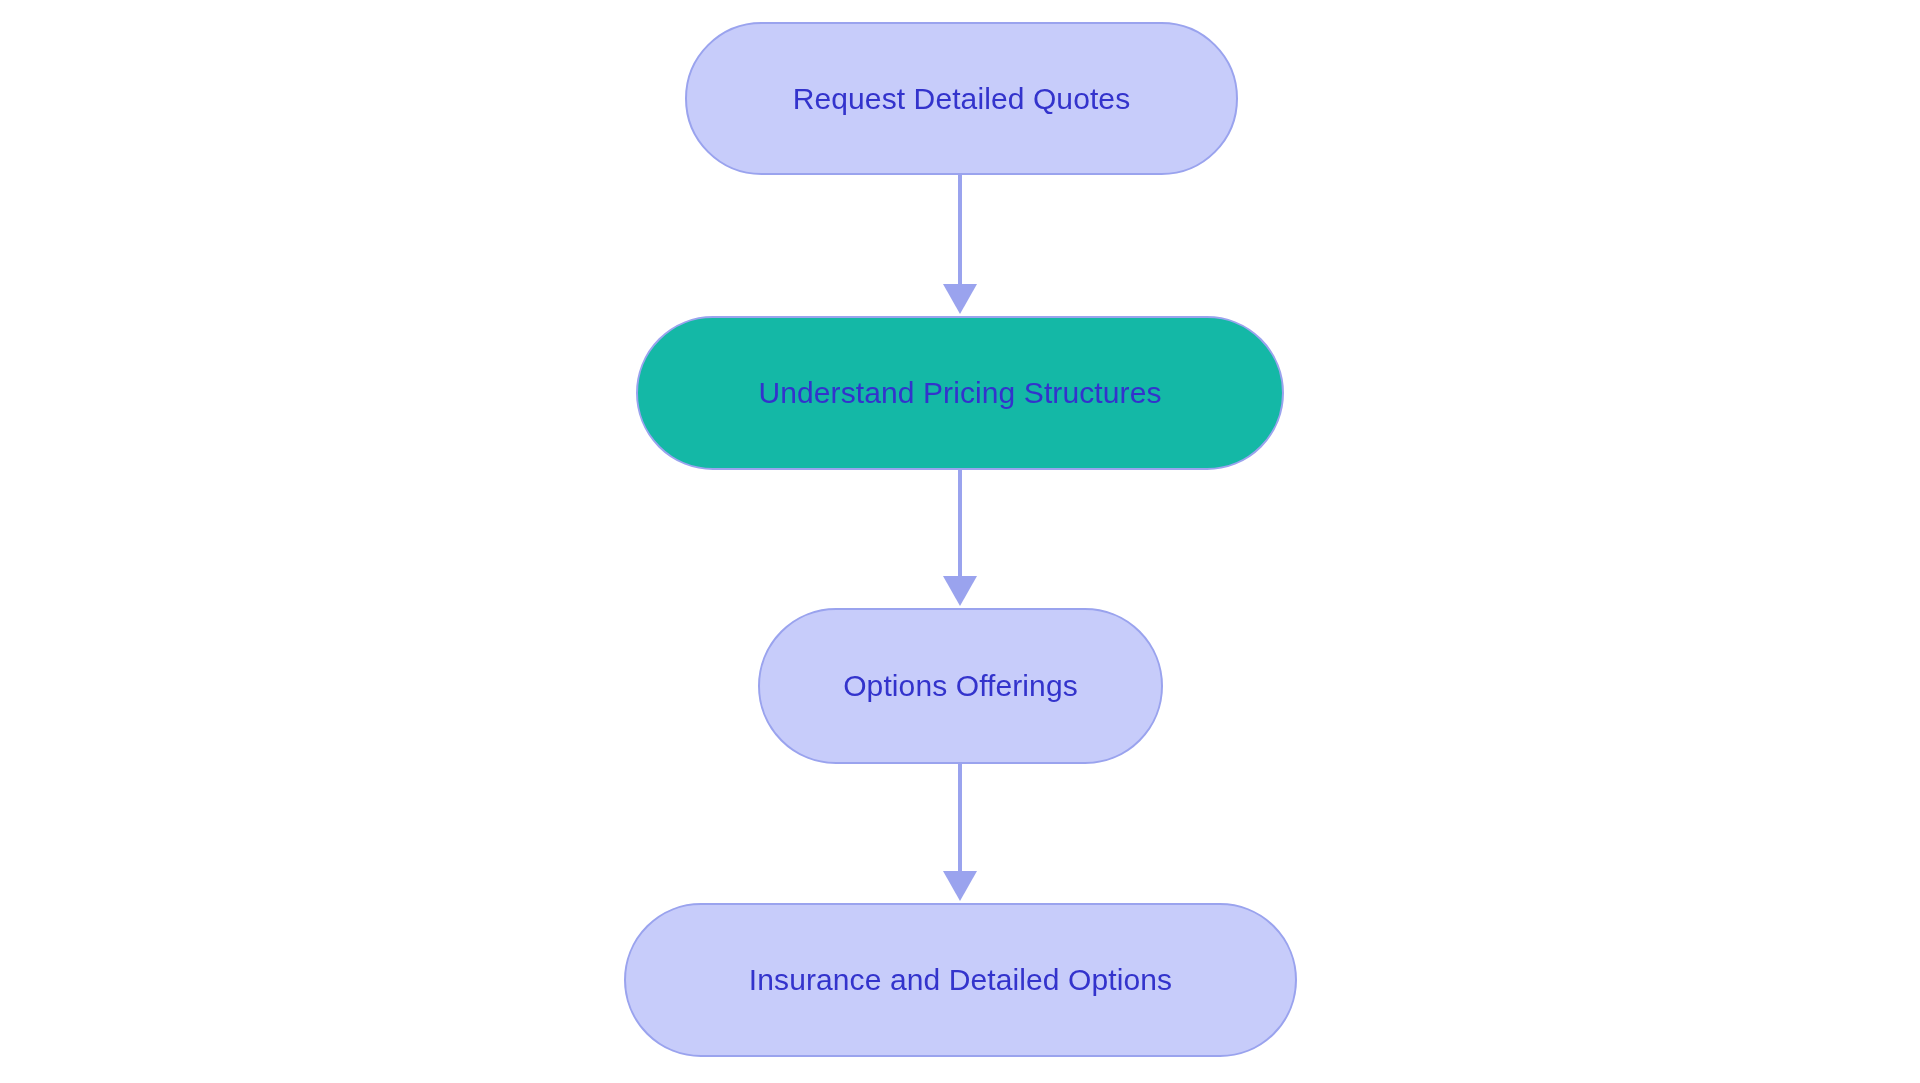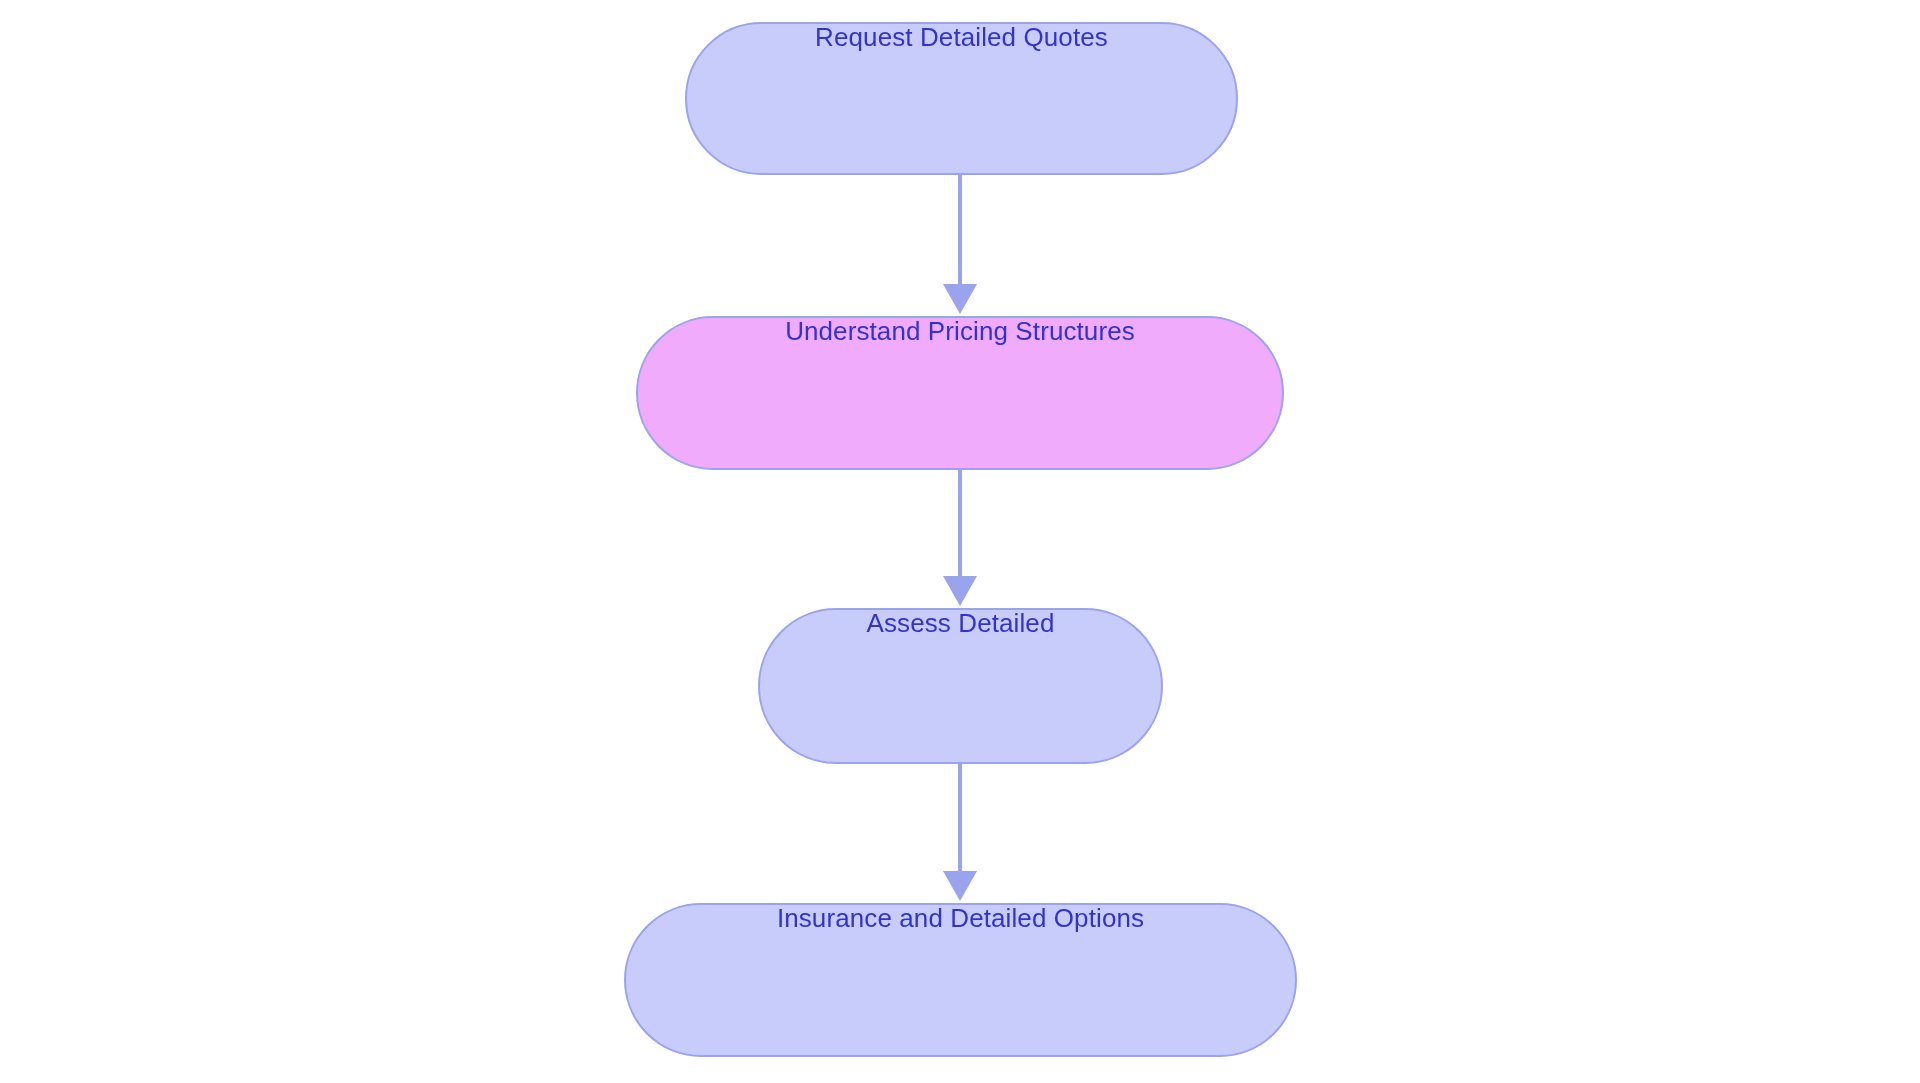--- a/index.html
+++ b/index.html
@@ -19,27 +19,28 @@
     position: relative;
     width: 1920px;
     height: 1083px;
     background: #ffffff;
   }
 
   .flow-node {
     position: absolute;
     box-sizing: border-box;
     display: flex;
+    align-items: center;
     justify-content: center;
     background: #c7ccfa;
     border: 2px solid #9aa3ee;
     border-radius: 999px;
     color: #3333cc;
     font-family: "Liberation Sans", "DejaVu Sans", sans-serif;
-    font-size: 26px;
+    font-size: 30px;
     font-weight: 400;
     letter-spacing: 0.1px;
     white-space: nowrap;
     text-align: center;
     line-height: 1;
   }
 
   .node-label {
     display: block;
     padding: 0 14px;
@@ -86,25 +87,25 @@
 
   <svg class="flow-arrow" width="1920" height="1083" viewBox="0 0 1920 1083" aria-hidden="true">
     <line class="arrow-shaft" x1="960" y1="764" x2="960" y2="875" stroke="#9aa3ee"></line>
     <polygon class="arrow-head" points="943,871 977,871 960,901" fill="#9aa3ee"></polygon>
   </svg>
 
   <div class="flow-node" id="node-request-detailed-quotes" style="background: rgb(199, 204, 250); border-color: rgb(154, 163, 238); color: rgb(51, 51, 204);">
     <span class="node-label">Request Detailed Quotes</span>
   </div>
 
-  <div class="flow-node" id="node-understand-pricing-structures" style="background: #f0abfc; border-color: rgb(154, 163, 238); color: rgb(51, 51, 204);">
+  <div class="flow-node" id="node-understand-pricing-structures" style="background: #14b8a6; border-color: rgb(154, 163, 238); color: rgb(51, 51, 204);">
     <span class="node-label">Understand Pricing Structures</span>
   </div>
 
   <div class="flow-node" id="node-assess-offerings" style="background: rgb(199, 204, 250); border-color: rgb(154, 163, 238); color: rgb(51, 51, 204);">
-    <span class="node-label">Assess Detailed</span>
+    <span class="node-label">Options Offerings</span>
   </div>
 
   <div class="flow-node" id="node-insurance-and-payment-options" style="background: rgb(199, 204, 250); border-color: rgb(154, 163, 238); color: rgb(51, 51, 204);">
     <span class="node-label">Insurance and Detailed Options</span>
   </div>
 
 </div>
 
 </body></html>

